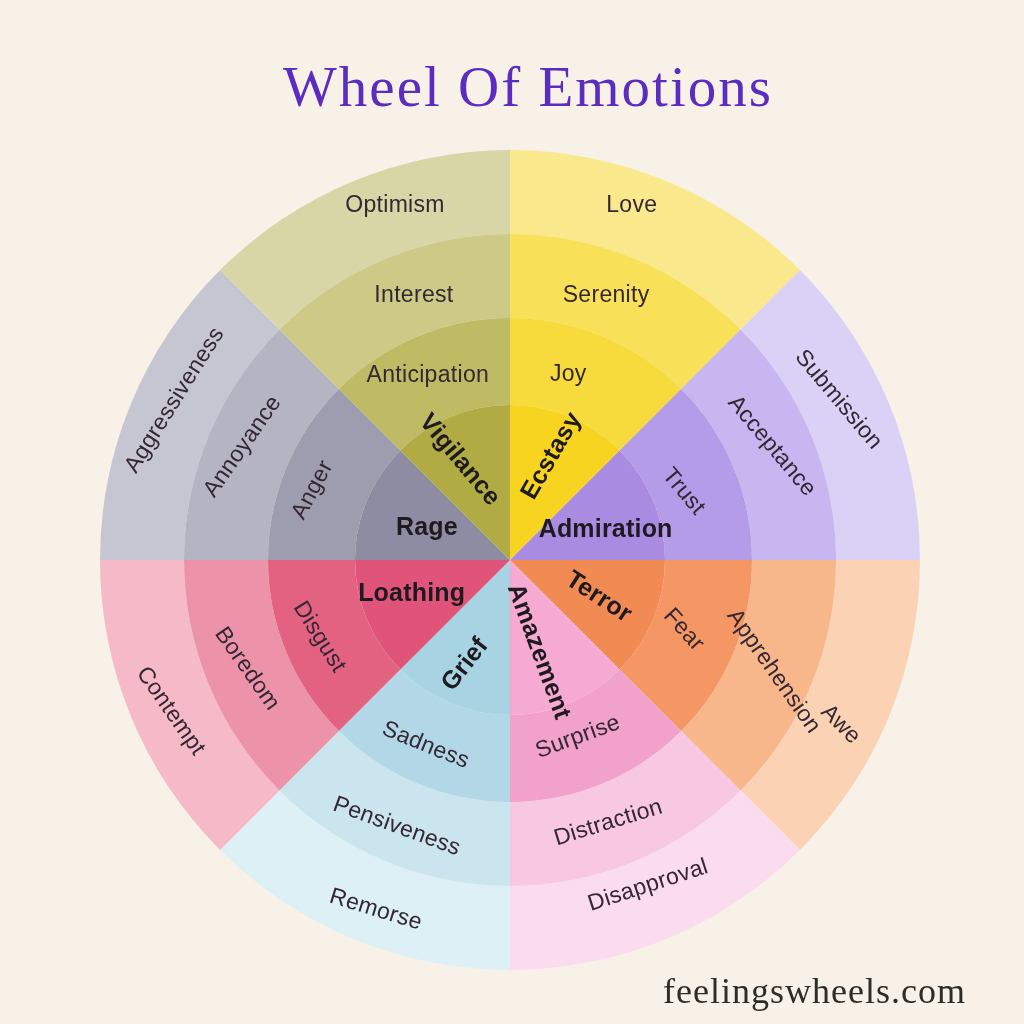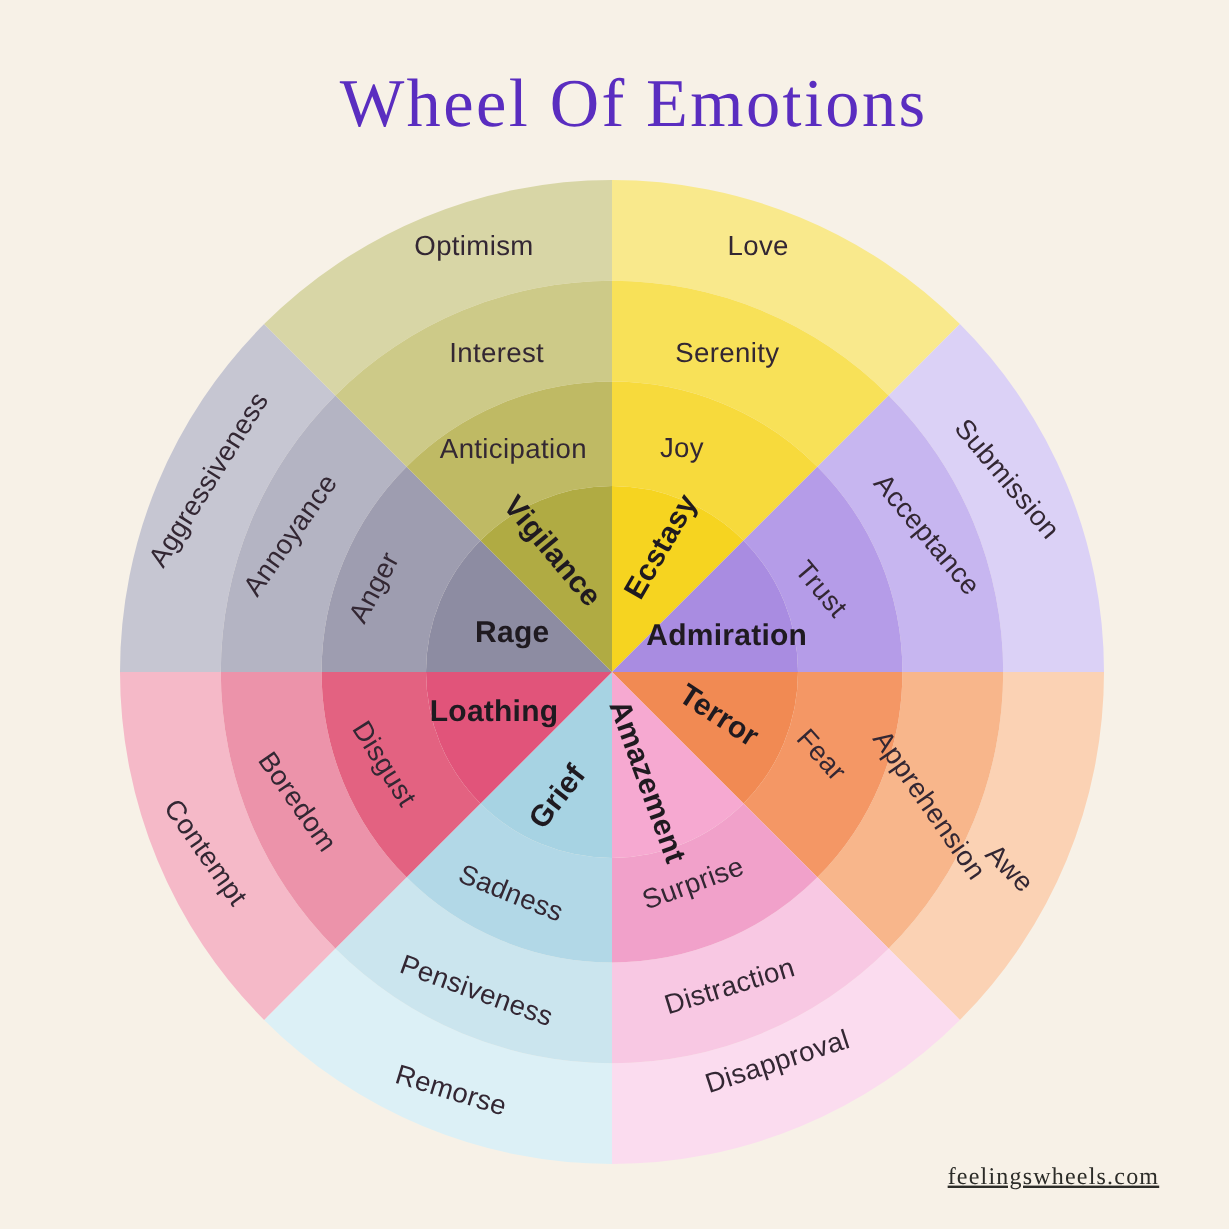--- a/index.html
+++ b/index.html
@@ -32,24 +32,23 @@
   .wheel-label.bold{
     font-size:25px;
     font-weight:700;
     letter-spacing:0.2px;
     fill:#1f1a20;
   }
   .site-url{
     position:absolute;
     top:970px;right:58px;
     font-family:"Liberation Serif",serif;
-    font-size:20px;
+    font-size:36px;
     letter-spacing:1px;
     color:#2c2c28;
-    text-decoration:underline;
   }
 </style>
 </head>
 <body>
 
 <div class="stage">
   <h1 class="page-title">Wheel Of Emotions</h1>
   <svg id="wheel" class="wheel-svg" width="1024" height="1024" viewBox="0 0 1024 1024" xmlns="http://www.w3.org/2000/svg">
       <path d="M 510 150 A 410 410 0 0 1 799.9137802864844 270.0862197135155 L 740.5168106668145 329.48318933318546 A 326 326 0 0 0 510 234 Z" fill="#f9e98c"></path>
       <path d="M 510 234 A 326 326 0 0 1 740.5168106668145 329.48318933318546 L 681.1198410471445 388.8801589528555 A 242 242 0 0 0 510 318 Z" fill="#f8e158"></path>

